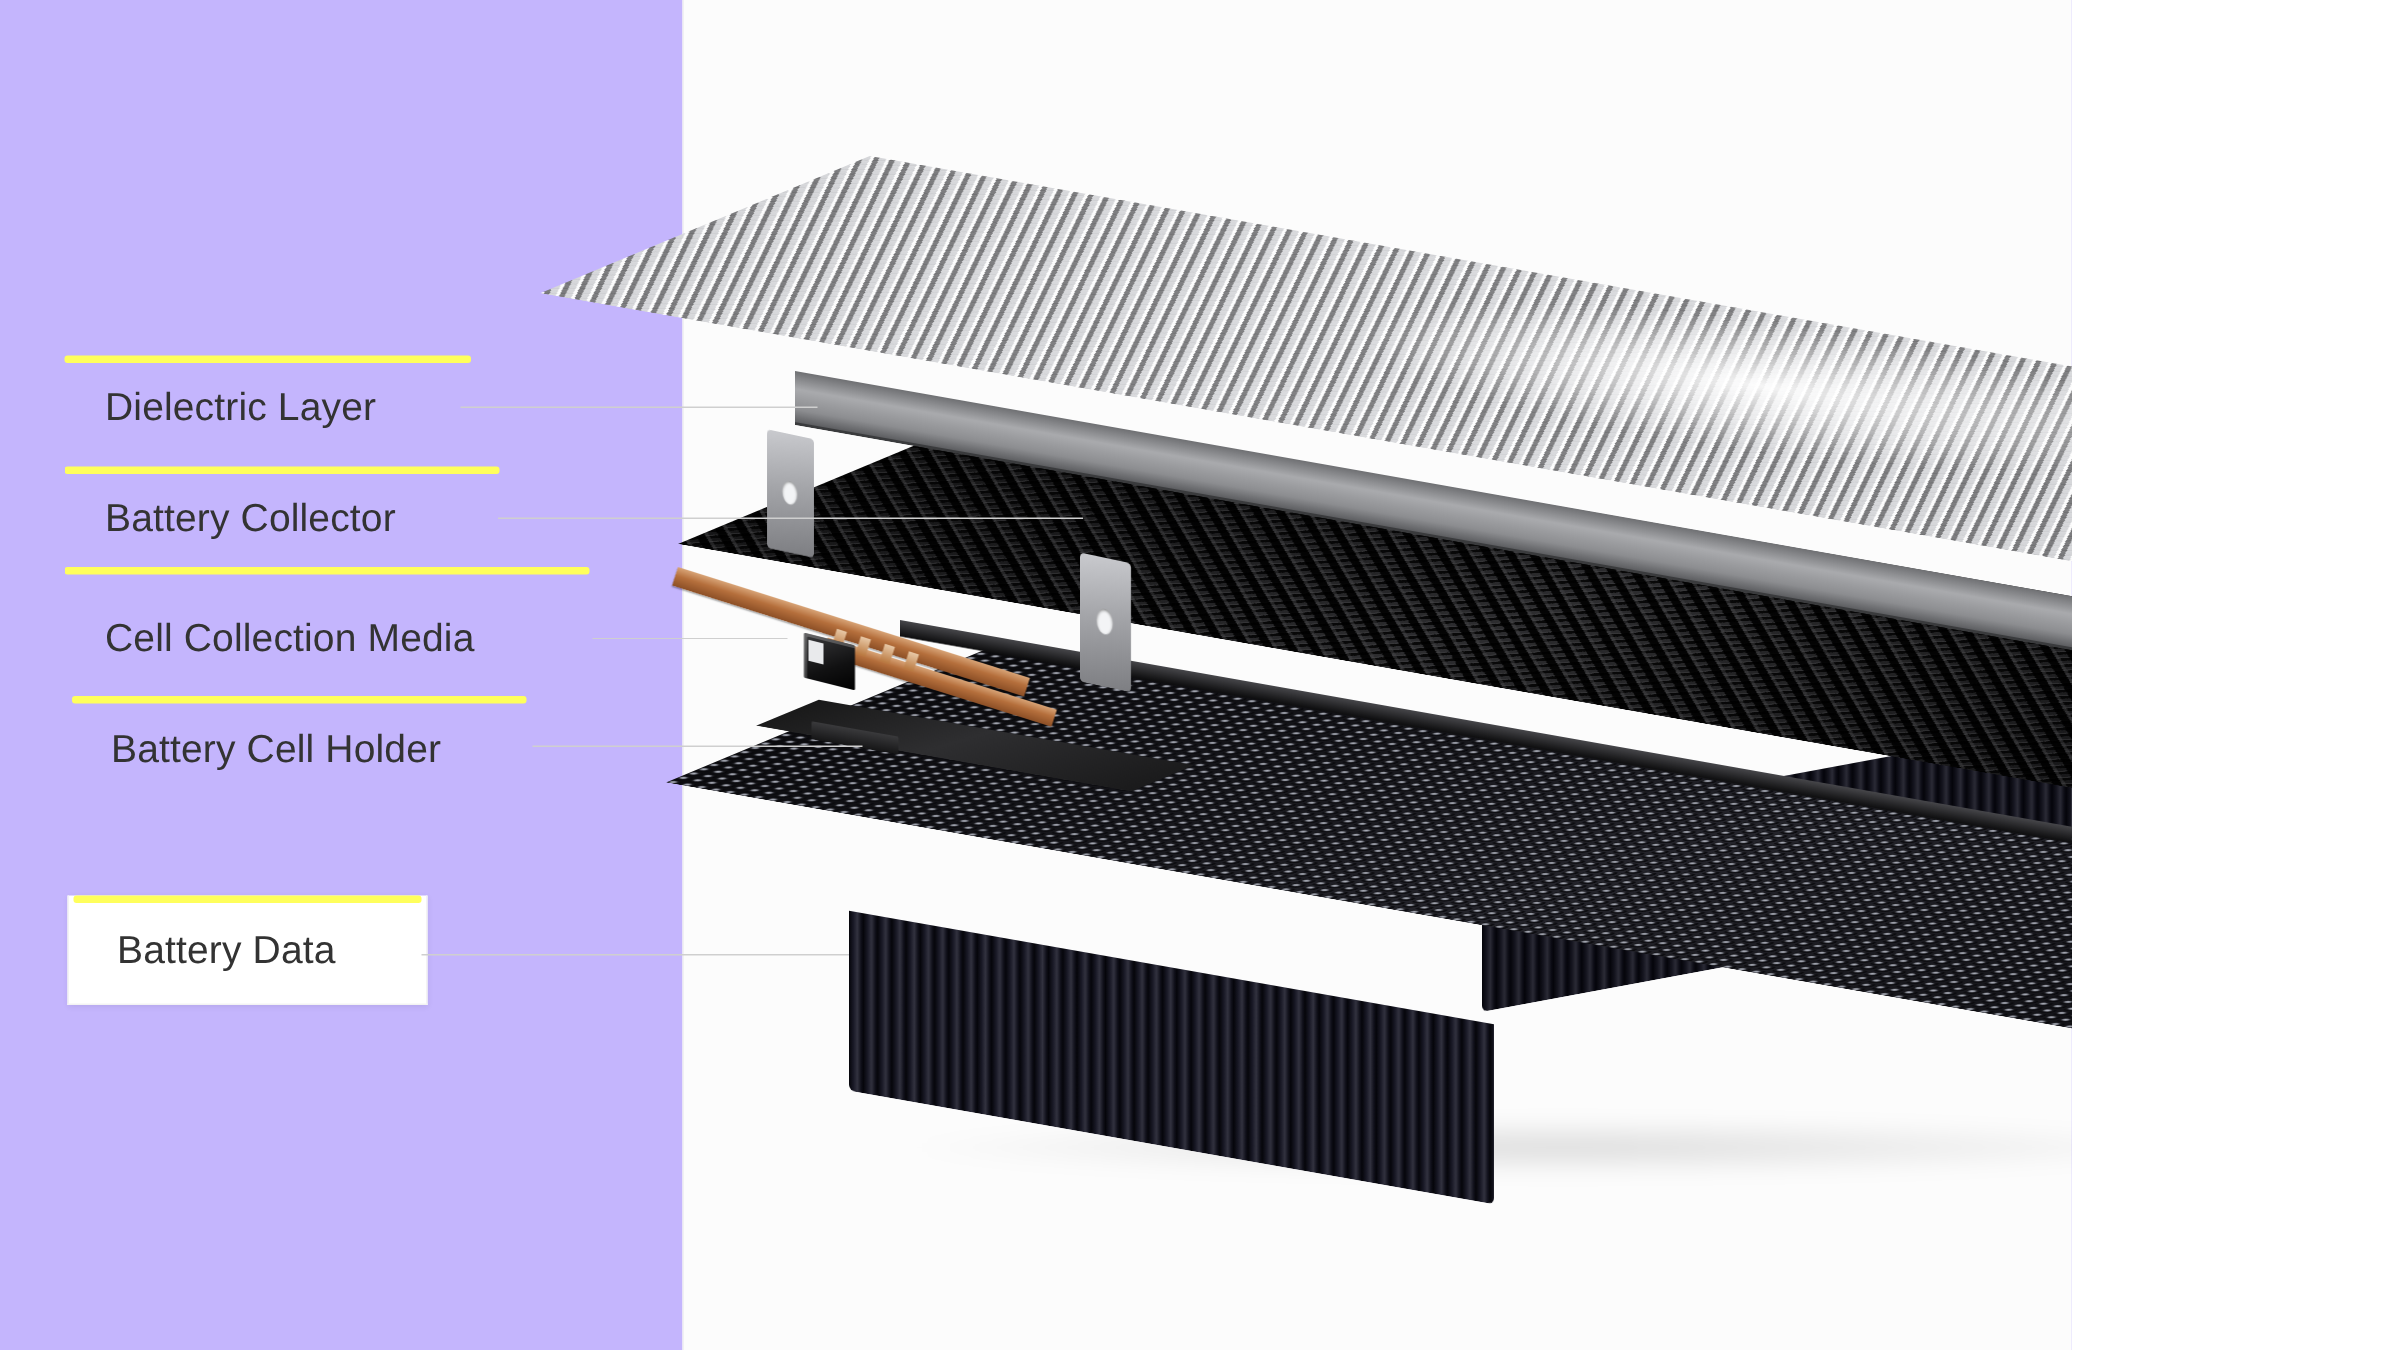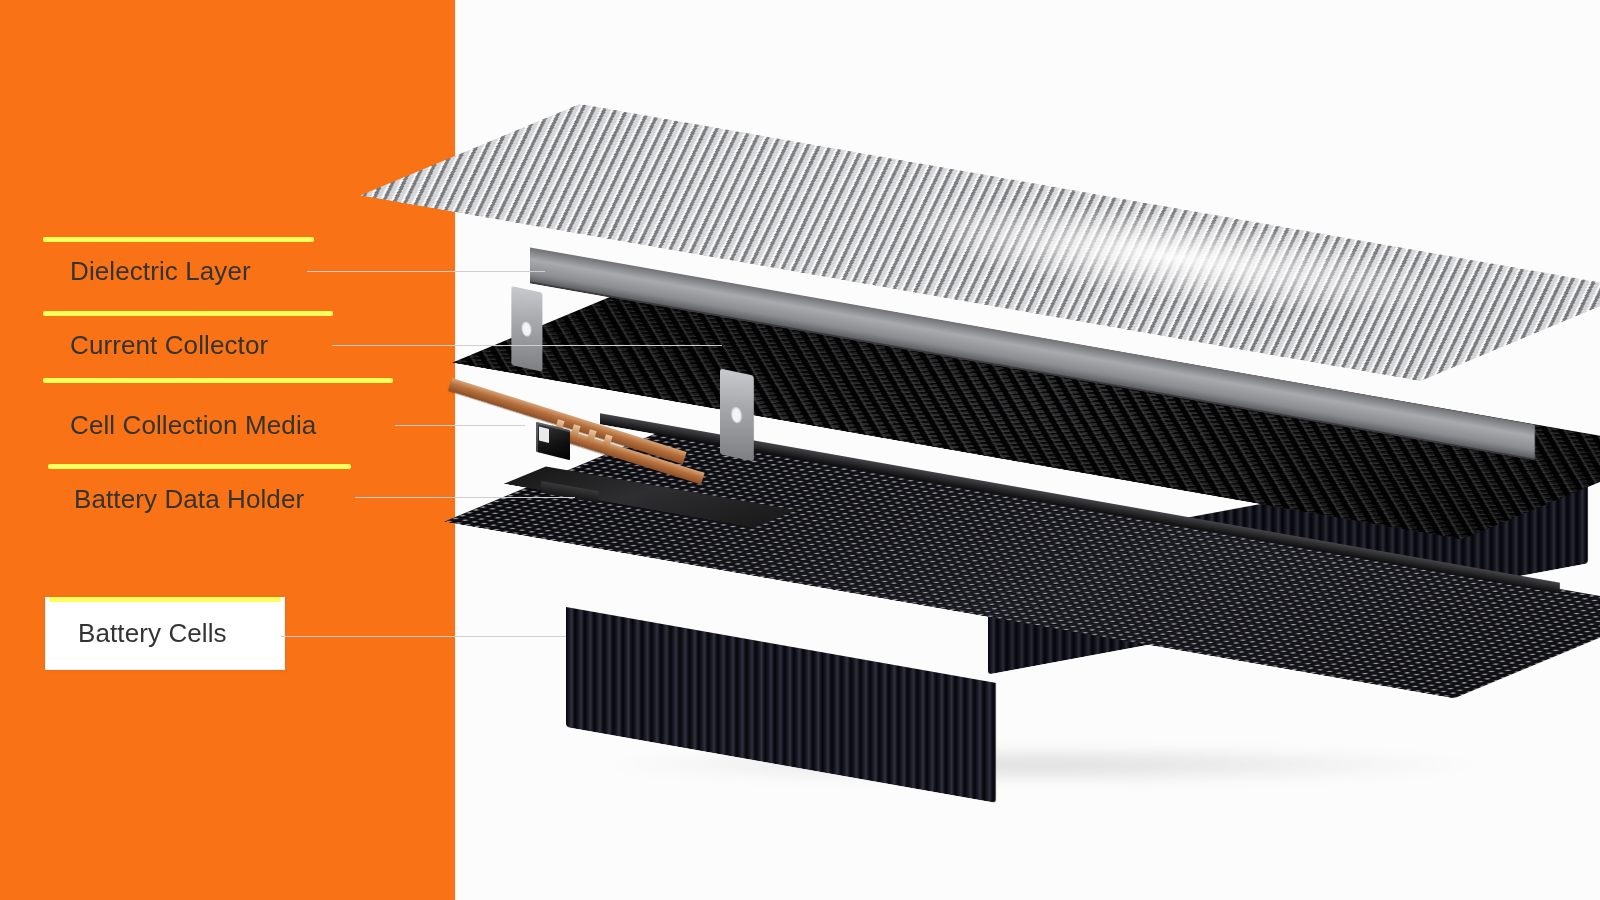--- a/index.html
+++ b/index.html
@@ -7,23 +7,23 @@
     margin: 0;
     padding: 0;
     background: #ffffff;
   }
   body {
     font-family: "Liberation Sans", sans-serif;
     -webkit-font-smoothing: antialiased;
   }
   #stage {
     position: relative;
-    width: 1600px;
+    width: 1381px;
     height: 900px;
-    background: #f97316;
+    background: #c4b5fd;
     overflow: hidden;
   }
 
   
   #illustration-panel {
     position: absolute;
     left: 455px;
     top: 0;
     width: 1145px;
     height: 900px;
@@ -372,35 +372,35 @@
   <div class="cells-card"></div>
 
   <div class="label-block">
     <div class="accent-bar" style="left:43px; top:237px; width:271px;"></div>
     <div class="label-text" style="left:70px; top:256px;">Dielectric Layer</div>
     <div class="leader" style="left:307px; top:271px; width:238px;"></div>
   </div>
 
   <div class="label-block">
     <div class="accent-bar" style="left:43px; top:311px; width:290px;"></div>
-    <div class="label-text" style="left:70px; top:330px;">Current Collector</div>
+    <div class="label-text" style="left:70px; top:330px;">Battery Collector</div>
     <div class="leader" style="left:332px; top:345px; width:390px;"></div>
   </div>
 
   <div class="label-block">
     <div class="accent-bar" style="left:43px; top:378px; width:350px;"></div>
     <div class="label-text" style="left:70px; top:410px;">Cell Collection Media</div>
     <div class="leader" style="left:395px; top:425px; width:130px;"></div>
   </div>
 
   <div class="label-block">
     <div class="accent-bar" style="left:48px; top:464px; width:303px;"></div>
-    <div class="label-text" style="left:74px; top:484px;">Battery Data Holder</div>
+    <div class="label-text" style="left:74px; top:484px;">Battery Cell Holder</div>
     <div class="leader" style="left:355px; top:497px; width:220px;"></div>
   </div>
 
   <div class="label-block">
     <div class="accent-bar" style="left:49px; top:597px; width:232px;"></div>
-    <div class="label-text" style="left:78px; top:618px;">Battery Cells</div>
+    <div class="label-text" style="left:78px; top:618px;">Battery Data</div>
     <div class="leader" style="left:281px; top:636px; width:285px;"></div>
   </div>
 
 </div>
 
 </body></html>

